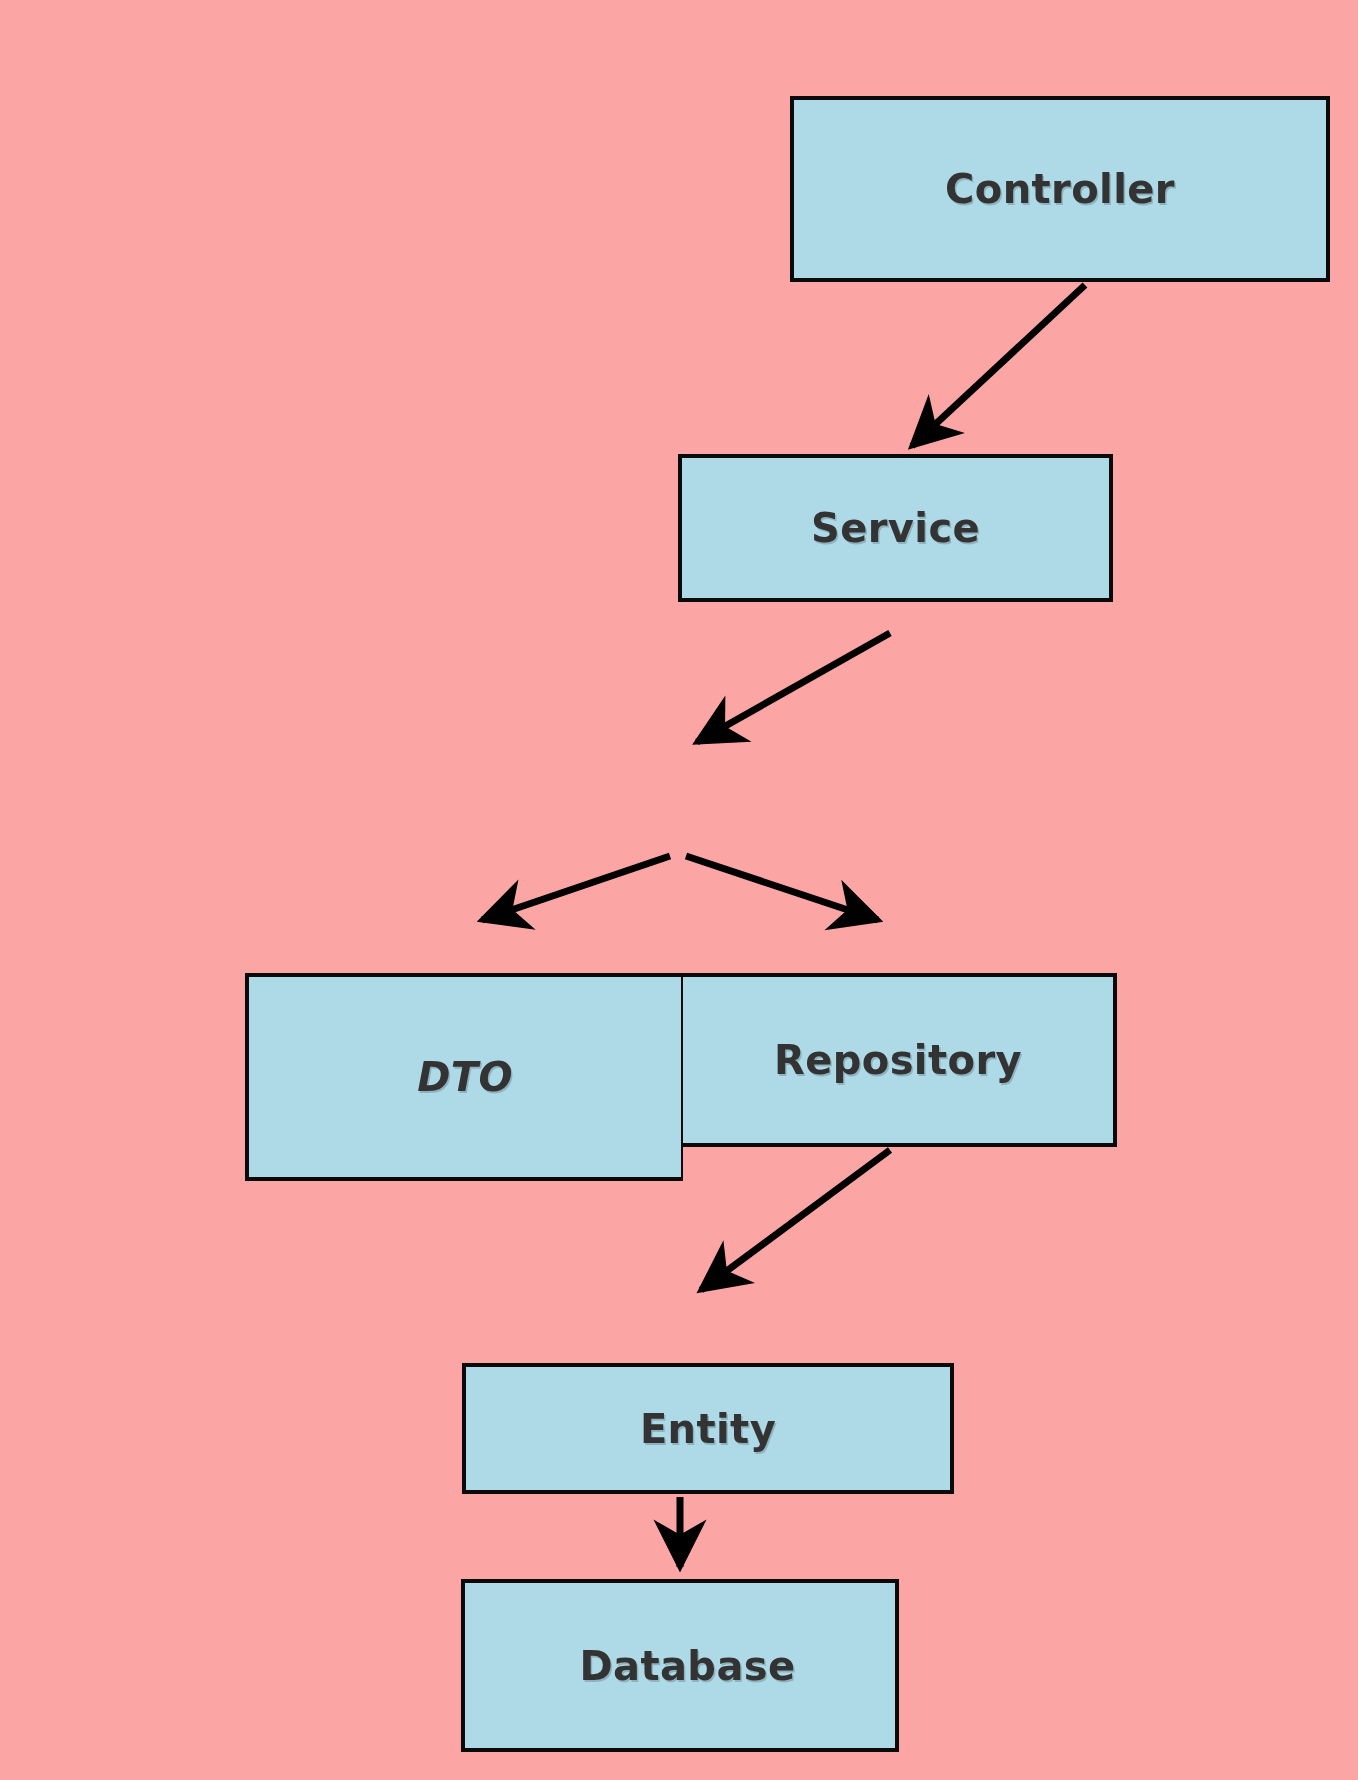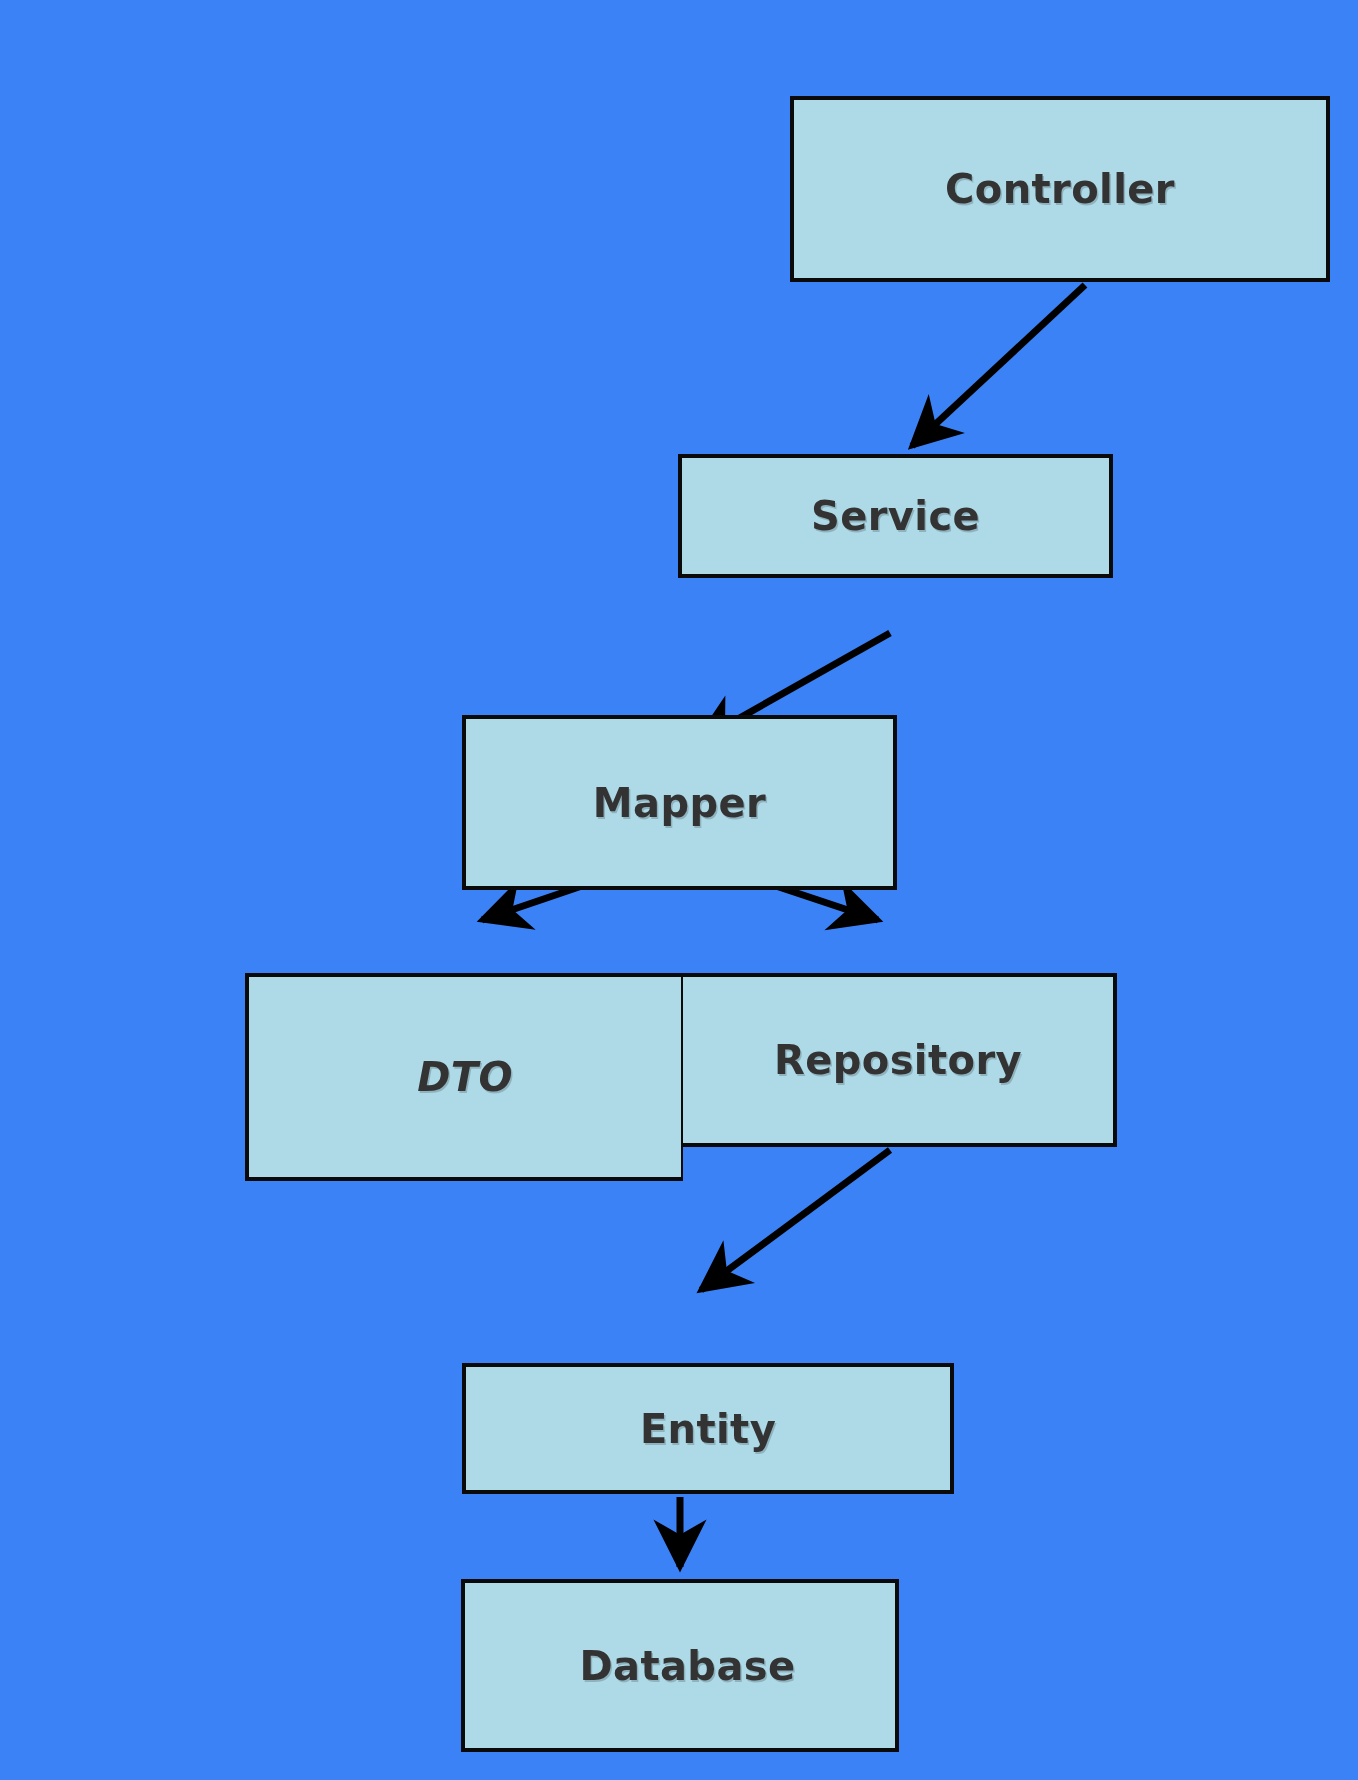--- a/index.html
+++ b/index.html
@@ -8,21 +8,21 @@
     padding: 0;
     background: #ffffff;
   }
   body {
     font-family: "DejaVu Sans", "Liberation Sans", sans-serif;
   }
   #canvas {
     position: relative;
     width: 1358px;
     height: 1780px;
-    background: #3b82f6;
+    background: #fca5a5;
     overflow: hidden;
   }
   #diagram-svg {
     position: absolute;
     top: 0;
     left: 0;
     width: 1358px;
     height: 1780px;
   }
   .node-box {
@@ -42,21 +42,21 @@
     color: #333333;
     text-shadow: 1.5px 1.5px 0 rgba(0,0,0,0.18);
     letter-spacing: 0.4px;
     line-height: 1;
     white-space: nowrap;
     user-select: none;
   }
 
   
   #node-controller { left: 790px;  top: 96px;   width: 540px; height: 186px; }
-  #node-service    { left: 678px;  top: 454px;  width: 435px; height: 124px; }
+  #node-service    { left: 678px;  top: 454px;  width: 435px; height: 148px; }
   #node-mapper     { left: 462px;  top: 715px;  width: 435px; height: 175px; }
   #node-dto        { left: 245px;  top: 973px;  width: 438px; height: 208px; font-style: italic; }
   #node-repository { left: 681px;  top: 973px;  width: 436px; height: 174px; }
   #node-entity     { left: 462px;  top: 1363px; width: 492px; height: 131px; }
   #node-database   { left: 461px;  top: 1579px; width: 438px; height: 173px; padding-left: 15px; }
 
   
   #node-repository { border-left-width: 2px; }
   #node-dto        { border-right-width: 2px; }
 </style>
@@ -86,23 +86,20 @@
   </svg>
 
   <div class="node-box" id="node-controller">
     <span class="node-label">Controller</span>
   </div>
 
   <div class="node-box" id="node-service">
     <span class="node-label">Service</span>
   </div>
 
-  <div class="node-box" id="node-mapper">
-    <span class="node-label">Mapper</span>
-  </div>
 
   <div class="node-box" id="node-dto">
     <span class="node-label">DTO</span>
   </div>
 
   <div class="node-box" id="node-repository">
     <span class="node-label">Repository</span>
   </div>
 
   <div class="node-box" id="node-entity">

